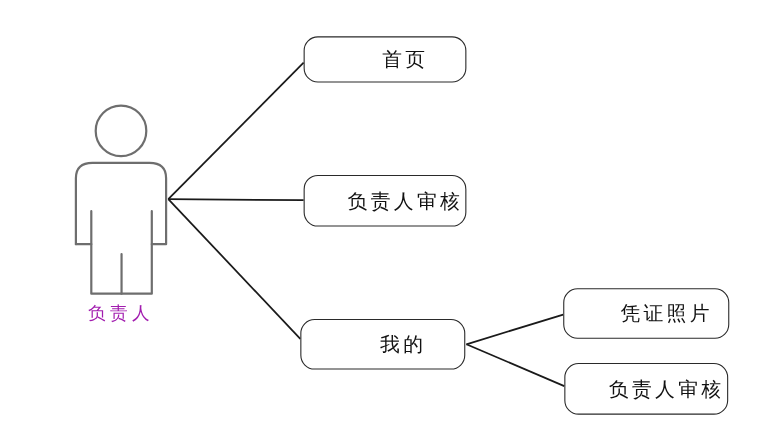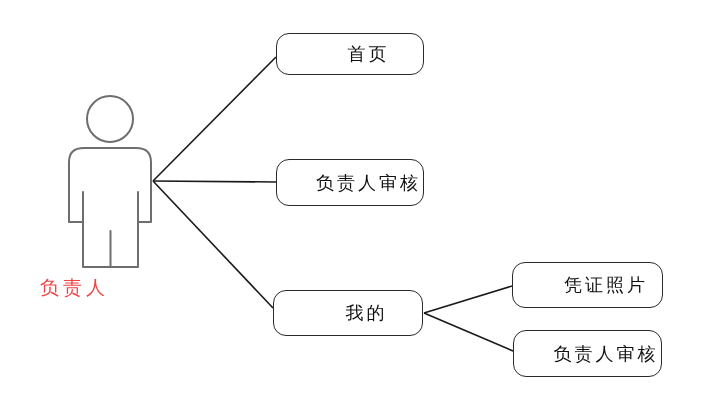--- a/index.html
+++ b/index.html
@@ -40,24 +40,24 @@
   .node-home          { left: 276px; top: 33px;  width: 148px; height: 42px; }
   .node-announcements { left: 276px; top: 159px; width: 148px; height: 47px; }
   .node-mine          { left: 273px; top: 290px; width: 150px; height: 46px; }
   .node-voucher-photo { left: 512px; top: 262px; width: 151px; height: 46px; }
   .node-review        { left: 513px; top: 330px; width: 149px; height: 47px; }
   .actor-label {
     position: absolute;
     left: 40px;
     top: 275px;
     width: 140px;
-    text-align: left;
-    font-size: 19px;
+    text-align: center;
+    font-size: 16px;
     letter-spacing: 4px;
-    color: #ef4444;
+    color: #a21caf;
     white-space: nowrap;
   }
 </style>
 </head>
 <body>
 
 <div class="stage">
 
   <svg class="diagram-svg" viewBox="0 0 705 404" xmlns="http://www.w3.org/2000/svg">
 

